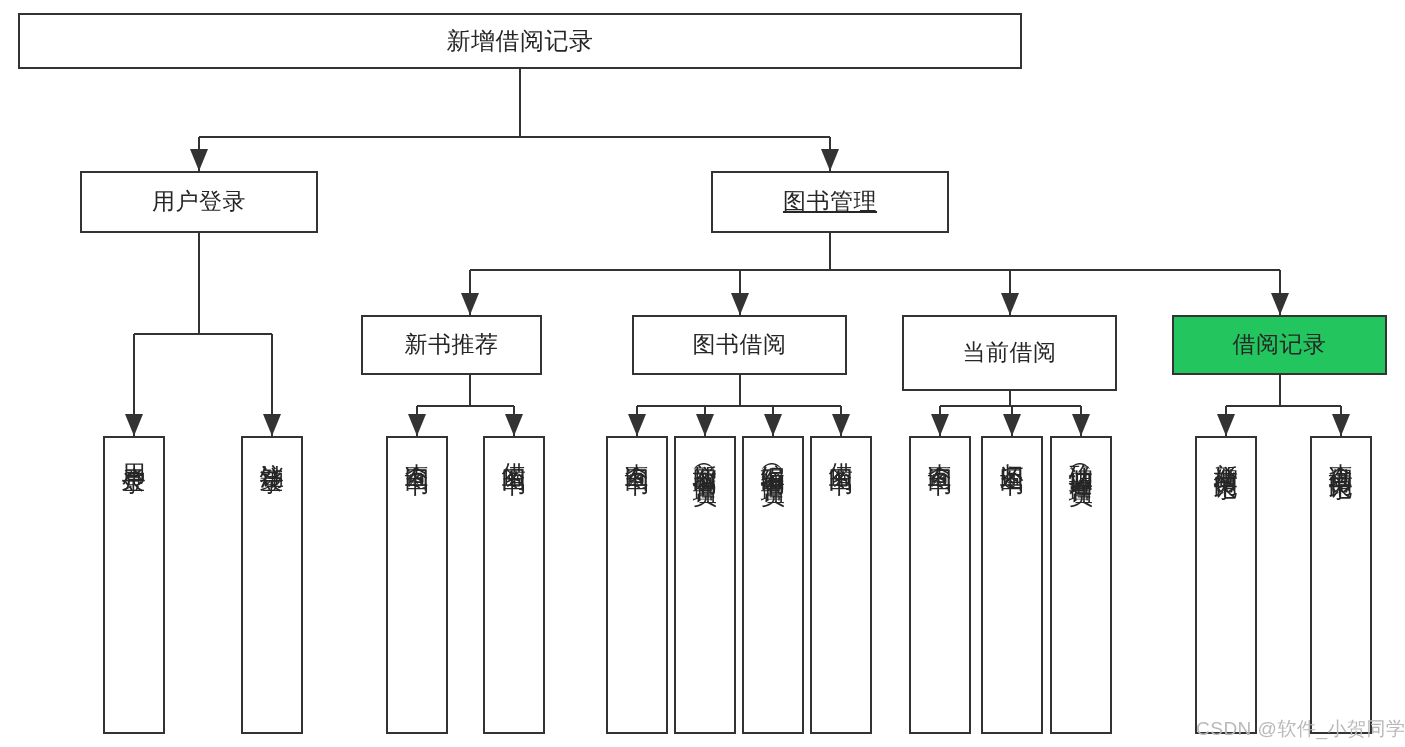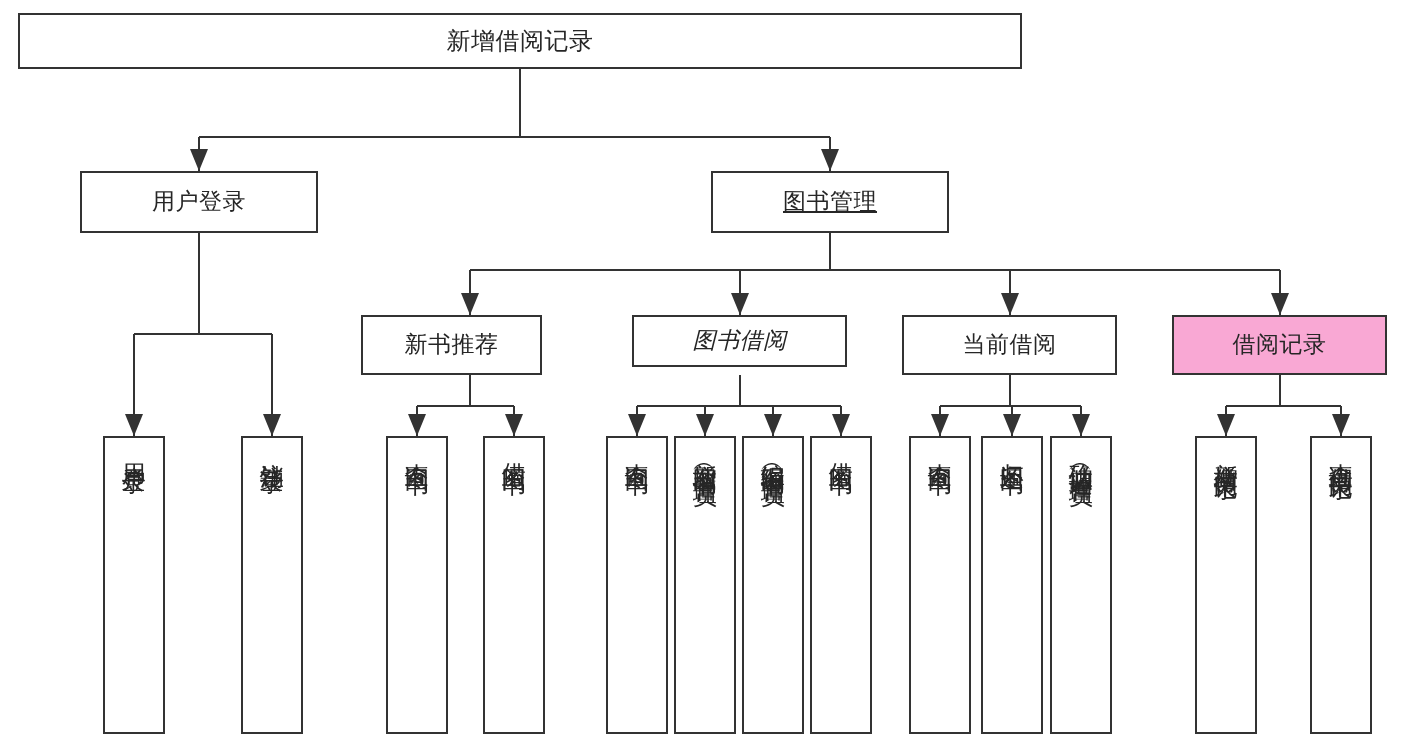--- a/index.html
+++ b/index.html
@@ -134,27 +134,27 @@
       </div>
       <div class="node horiz" style="left: 80px; top: 171px; width: 238px; height: 62px; border-color: rgb(51, 51, 51); background: rgb(255, 255, 255); color: rgb(38, 38, 38);">
         <span class="lbl">用户登录</span>
       </div>
       <div class="node horiz" style="left: 711px; top: 171px; width: 238px; height: 62px; border-color: rgb(51, 51, 51); background: rgb(255, 255, 255); color: rgb(38, 38, 38); text-decoration: underline;">
         <span class="lbl">图书管理</span>
       </div>
       <div class="node horiz" style="left: 361px; top: 315px; width: 181px; height: 60px; border-color: rgb(51, 51, 51); background: rgb(255, 255, 255); color: rgb(38, 38, 38);">
         <span class="lbl">新书推荐</span>
       </div>
-      <div class="node horiz" style="left: 632px; top: 315px; width: 215px; height: 52px; border-color: rgb(51, 51, 51); background: rgb(255, 255, 255); color: rgb(38, 38, 38); font-style: italic;">
+      <div class="node horiz" style="left: 632px; top: 315px; width: 215px; height: 60px; border-color: rgb(51, 51, 51); background: rgb(255, 255, 255); color: rgb(38, 38, 38);">
         <span class="lbl">图书借阅</span>
       </div>
-      <div class="node horiz" style="left: 902px; top: 315px; width: 215px; height: 60px; border-color: rgb(51, 51, 51); background: rgb(255, 255, 255); color: rgb(38, 38, 38);">
+      <div class="node horiz" style="left: 902px; top: 315px; width: 215px; height: 76px; border-color: rgb(51, 51, 51); background: rgb(255, 255, 255); color: rgb(38, 38, 38);">
         <span class="lbl">当前借阅</span>
       </div>
-      <div class="node horiz" style="left: 1172px; top: 315px; width: 215px; height: 60px; border-color: rgb(51, 51, 51); background: #f9a8d4; color: rgb(38, 38, 38);">
+      <div class="node horiz" style="left: 1172px; top: 315px; width: 215px; height: 60px; border-color: rgb(51, 51, 51); background: #22c55e; color: rgb(38, 38, 38);">
         <span class="lbl">借阅记录</span>
       </div>
       <div class="node vert" style="left: 103px; top: 436px; width: 62px; height: 298px; border-color: rgb(51, 51, 51); background: rgb(255, 255, 255); color: rgb(38, 38, 38);">
         <span class="lbl">用户登录</span>
       </div>
       <div class="node vert" style="left: 241px; top: 436px; width: 62px; height: 298px; border-color: rgb(51, 51, 51); background: rgb(255, 255, 255); color: rgb(38, 38, 38);">
         <span class="lbl">注销登录</span>
       </div>
       <div class="node vert" style="left: 386px; top: 436px; width: 62px; height: 298px; border-color: rgb(51, 51, 51); background: rgb(255, 255, 255); color: rgb(38, 38, 38);">
         <span class="lbl">查询图书</span>
@@ -183,13 +183,14 @@
       <div class="node vert" style="left: 1050px; top: 436px; width: 62px; height: 298px; border-color: rgb(51, 51, 51); background: rgb(255, 255, 255); color: rgb(38, 38, 38);">
         <span class="lbl">确认归还（管理员）</span>
       </div>
       <div class="node vert" style="left: 1195px; top: 436px; width: 62px; height: 298px; border-color: rgb(51, 51, 51); background: rgb(255, 255, 255); color: rgb(38, 38, 38);">
         <span class="lbl">新增借阅记录</span>
       </div>
       <div class="node vert" style="left: 1310px; top: 436px; width: 62px; height: 298px; border-color: rgb(51, 51, 51); background: rgb(255, 255, 255); color: rgb(38, 38, 38);">
         <span class="lbl">查询借阅记录</span>
       </div>
     </div>
+  <div class="watermark" style="left: 1196px; top: 716px; color: rgb(185, 185, 185);">CSDN @软件_小贺同学</div>
 </div>
 
 </body></html>

